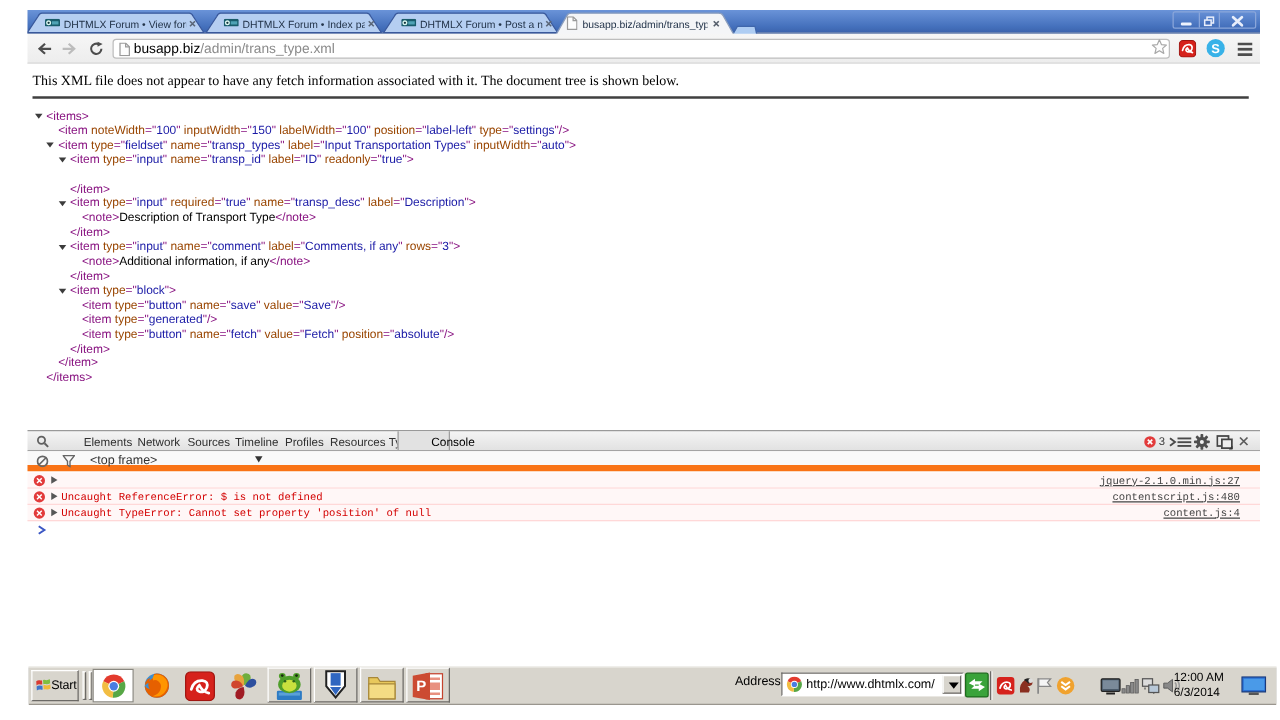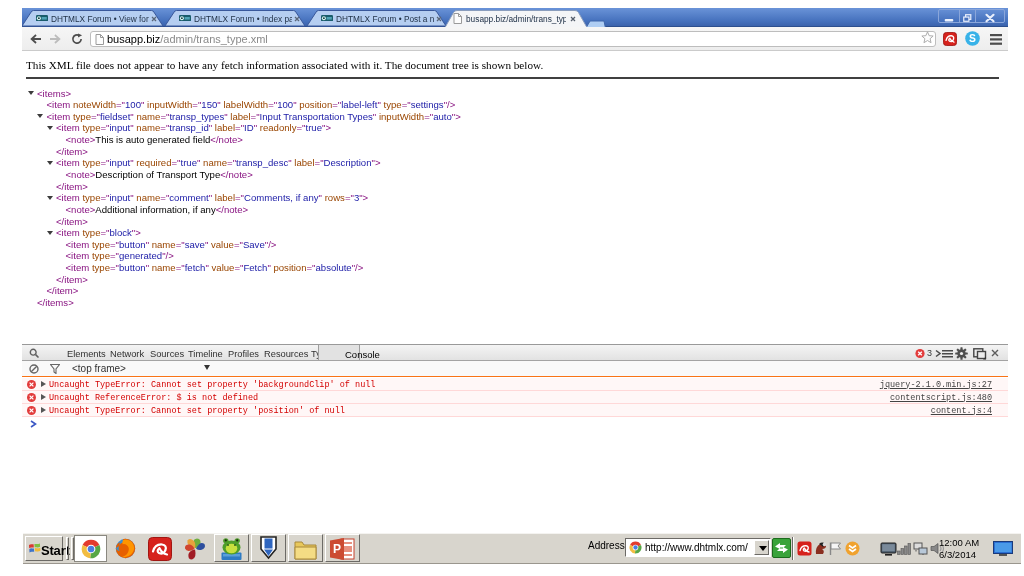--- a/index.html
+++ b/index.html
@@ -31,32 +31,32 @@
   .xl { position:absolute; font-family:Liberation Sans, sans-serif; font-size:9.58px; line-height:11.6px; white-space:pre; color:#000; }
   .xl .t { color:#881280; }
   .xl .a { color:#994500; }
   .xl .v { color:#1a1aa6; }
   .arr { position:absolute; left:-9.5px; top:3.5px; width:0; height:0;
     border-left:3.5px solid transparent; border-right:3.5px solid transparent; border-top:4.5px solid #3c3c3c; }
   #devtools { position:absolute; left:0; top:336px; width:986px; height:88px; background:#fff; }
   #dtbar { position:absolute; left:0; top:0; width:986px; height:17px;
     background:linear-gradient(#f4f4f4,#e2e2e2); border-top:1px solid #999; border-bottom:1px solid #a3a3a3; }
   .dttab { position:absolute; top:3.5px; font-size:9.3px; color:#303030;padding-left:20px; }
-  #dtctx { position:absolute; left:0; top:17px; width:986px; height:16px; background:#f9f9f9; border-bottom:1px solid #f97316; }
+  #dtctx { position:absolute; left:0; top:17px; width:986px; height:16px; background:#f9f9f9; border-bottom:5px solid #f97316; }
   .crow { position:absolute; left:0; width:986px; height:13px; background:#fff7f7; border-bottom:1px solid #ffd8d8; }
   .crow:first-of-type { border-top:1px solid #ffd9d9; }
   .cmsg { position:absolute; left:27px; top:1.5px; font-family:"Liberation Mono",monospace; font-size:8.5px; color:#d30000; white-space:pre; }
   .clink { position:absolute; right:16px; top:1.5px; font-family:"Liberation Mono",monospace; font-size:8.5px; color:#444; text-decoration:underline; white-space:pre; }
   .cerr { position:absolute; left:5px; top:2px; width:9px; height:9px; border-radius:50%; background:#e23b3b; }
   .ctri { position:absolute; left:19px; top:3px; width:0; height:0; border-top:3.5px solid transparent; border-bottom:3.5px solid transparent; border-left:5px solid #565656; }
   #taskbar { position:absolute; left:23px; top:533px; width:998px; height:30px;
     background:#d8d5cd; border-top:1px solid #f4f3f0; box-shadow:0 1px 0 #9a968e; }
   .raised { border-top:1px solid #fff; border-left:1px solid #fff; border-right:1px solid #6c6a66; border-bottom:1px solid #6c6a66; }
   #startbtn { position:absolute; left:2px; top:2px; width:38px; height:25px; background:#d8d5cd; }
-  #starttxt { position:absolute; left:15px; top:6px; font-size:13px; font-weight:bold; color:#000; letter-spacing:-0.2px; }
+  #starttxt { position:absolute; left:15px; top:6px; font-size:10px; font-weight:normal; color:#000; letter-spacing:-0.2px; }
 </style>
 </head>
 <body>
 <div id="stage">
   <div id="win">
     <div id="titlebar">
 <svg id="tabsvg" width="986" height="20" viewBox="0 0 986 20">
 <path d="M0,18 L8.5,5.0 Q9.5,2.5 11.5,2.5 L129.5,2.5 Q131.5,2.5 132.5,5.0 L141,18 Z" fill="#b5cef1" stroke="#39589b" stroke-width="1"></path>
 <path d="M143,18 L151.5,5.0 Q152.5,2.5 154.5,2.5 L271.5,2.5 Q273.5,2.5 274.5,5.0 L283,18 Z" fill="#b5cef1" stroke="#39589b" stroke-width="1"></path>
 <path d="M285,18 L293.5,5.0 Q294.5,2.5 296.5,2.5 L412.5,2.5 Q414.5,2.5 415.5,5.0 L424,18 Z" fill="#b5cef1" stroke="#39589b" stroke-width="1"></path>
@@ -153,21 +153,20 @@
         </svg>
 
     </div>
     <div id="content">
       <div id="xmlmsg">This XML file does not appear to have any fetch information associated with it. The document tree is shown below.</div>
       <div id="xmlhr"></div>
 <div class="xl" style="left:15.0px;top:36.60px"><span class="arr"></span><span class="t">&lt;items&gt;</span></div>
 <div class="xl" style="left:24.5px;top:48.23px"><span class="t">&lt;item</span><span class="t"> </span><span class="a">noteWidth</span><span class="t">="</span><span class="v">100</span><span class="t">"</span><span class="t"> </span><span class="a">inputWidth</span><span class="t">="</span><span class="v">150</span><span class="t">"</span><span class="t"> </span><span class="a">labelWidth</span><span class="t">="</span><span class="v">100</span><span class="t">"</span><span class="t"> </span><span class="a">position</span><span class="t">="</span><span class="v">label-left</span><span class="t">"</span><span class="t"> </span><span class="a">type</span><span class="t">="</span><span class="v">settings</span><span class="t">"</span><span class="t">/&gt;</span></div>
 <div class="xl" style="left:24.5px;top:59.86px"><span class="arr"></span><span class="t">&lt;item</span><span class="t"> </span><span class="a">type</span><span class="t">="</span><span class="v">fieldset</span><span class="t">"</span><span class="t"> </span><span class="a">name</span><span class="t">="</span><span class="v">transp_types</span><span class="t">"</span><span class="t"> </span><span class="a">label</span><span class="t">="</span><span class="v">Input Transportation Types</span><span class="t">"</span><span class="t"> </span><span class="a">inputWidth</span><span class="t">="</span><span class="v">auto</span><span class="t">"</span><span class="t">&gt;</span></div>
 <div class="xl" style="left:34.0px;top:71.49px"><span class="arr"></span><span class="t">&lt;item</span><span class="t"> </span><span class="a">type</span><span class="t">="</span><span class="v">input</span><span class="t">"</span><span class="t"> </span><span class="a">name</span><span class="t">="</span><span class="v">transp_id</span><span class="t">"</span><span class="t"> </span><span class="a">label</span><span class="t">="</span><span class="v">ID</span><span class="t">"</span><span class="t"> </span><span class="a">readonly</span><span class="t">="</span><span class="v">true</span><span class="t">"</span><span class="t">&gt;</span></div>
-<div class="xl" style="left:43.5px;top:83.12px"><span class="t">&lt;note&gt;</span>This is auto generated field<span class="t">&lt;/note&gt;</span></div>
 <div class="xl" style="left:34.0px;top:94.75px"><span class="t">&lt;/item&gt;</span></div>
 <div class="xl" style="left:34.0px;top:106.38px"><span class="arr"></span><span class="t">&lt;item</span><span class="t"> </span><span class="a">type</span><span class="t">="</span><span class="v">input</span><span class="t">"</span><span class="t"> </span><span class="a">required</span><span class="t">="</span><span class="v">true</span><span class="t">"</span><span class="t"> </span><span class="a">name</span><span class="t">="</span><span class="v">transp_desc</span><span class="t">"</span><span class="t"> </span><span class="a">label</span><span class="t">="</span><span class="v">Description</span><span class="t">"</span><span class="t">&gt;</span></div>
 <div class="xl" style="left:43.5px;top:118.01px"><span class="t">&lt;note&gt;</span>Description of Transport Type<span class="t">&lt;/note&gt;</span></div>
 <div class="xl" style="left:34.0px;top:129.64px"><span class="t">&lt;/item&gt;</span></div>
 <div class="xl" style="left:34.0px;top:141.27px"><span class="arr"></span><span class="t">&lt;item</span><span class="t"> </span><span class="a">type</span><span class="t">="</span><span class="v">input</span><span class="t">"</span><span class="t"> </span><span class="a">name</span><span class="t">="</span><span class="v">comment</span><span class="t">"</span><span class="t"> </span><span class="a">label</span><span class="t">="</span><span class="v">Comments, if any</span><span class="t">"</span><span class="t"> </span><span class="a">rows</span><span class="t">="</span><span class="v">3</span><span class="t">"</span><span class="t">&gt;</span></div>
 <div class="xl" style="left:43.5px;top:152.90px"><span class="t">&lt;note&gt;</span>Additional information, if any<span class="t">&lt;/note&gt;</span></div>
 <div class="xl" style="left:34.0px;top:164.53px"><span class="t">&lt;/item&gt;</span></div>
 <div class="xl" style="left:34.0px;top:176.16px"><span class="arr"></span><span class="t">&lt;item</span><span class="t"> </span><span class="a">type</span><span class="t">="</span><span class="v">block</span><span class="t">"</span><span class="t">&gt;</span></div>
 <div class="xl" style="left:43.5px;top:187.79px"><span class="t">&lt;item</span><span class="t"> </span><span class="a">type</span><span class="t">="</span><span class="v">button</span><span class="t">"</span><span class="t"> </span><span class="a">name</span><span class="t">="</span><span class="v">save</span><span class="t">"</span><span class="t"> </span><span class="a">value</span><span class="t">="</span><span class="v">Save</span><span class="t">"</span><span class="t">/&gt;</span></div>
 <div class="xl" style="left:43.5px;top:199.42px"><span class="t">&lt;item</span><span class="t"> </span><span class="a">type</span><span class="t">="</span><span class="v">generated</span><span class="t">"</span><span class="t">/&gt;</span></div>
@@ -233,21 +232,20 @@
           </svg>
 <div class="abs" style="left:50px;top:2px;font-size:10px;color:#333">&lt;top frame&gt;</div>
 <div class="abs" style="left:182px;top:4px;width:0;height:0;border-left:3.5px solid transparent;border-right:3.5px solid transparent;border-top:5px solid #333"></div>
       </div>
 <div class="crow" style="top:34px">
  <div class="cerr"></div>
           <svg class="abs" style="left:5px;top:2px" width="9" height="9" viewBox="0 0 9 9">
             <path d="M2.6,2.6 L6.4,6.4 M6.4,2.6 L2.6,6.4" stroke="#fff" stroke-width="1.2"></path>
           </svg>
  <div class="ctri"></div>
- <div class="cmsg">Uncaught TypeError: Cannot set property 'backgroundClip' of null</div>
           <div class="clink">jquery-2.1.0.min.js:27</div>
         </div>
 <div class="crow" style="top:47px">
  <div class="cerr"></div>
           <svg class="abs" style="left:5px;top:2px" width="9" height="9" viewBox="0 0 9 9">
             <path d="M2.6,2.6 L6.4,6.4 M6.4,2.6 L2.6,6.4" stroke="#fff" stroke-width="1.2"></path>
           </svg>
  <div class="ctri"></div>
  <div class="cmsg">Uncaught ReferenceError: $ is not defined</div>
           <div class="clink">contentscript.js:480</div>

